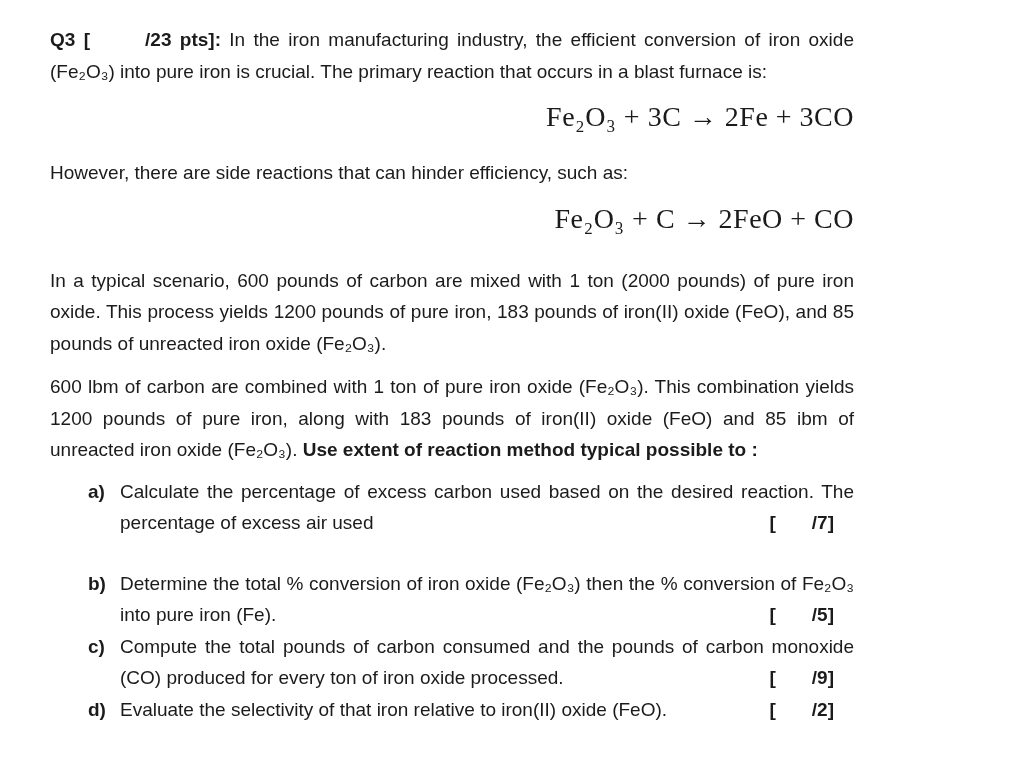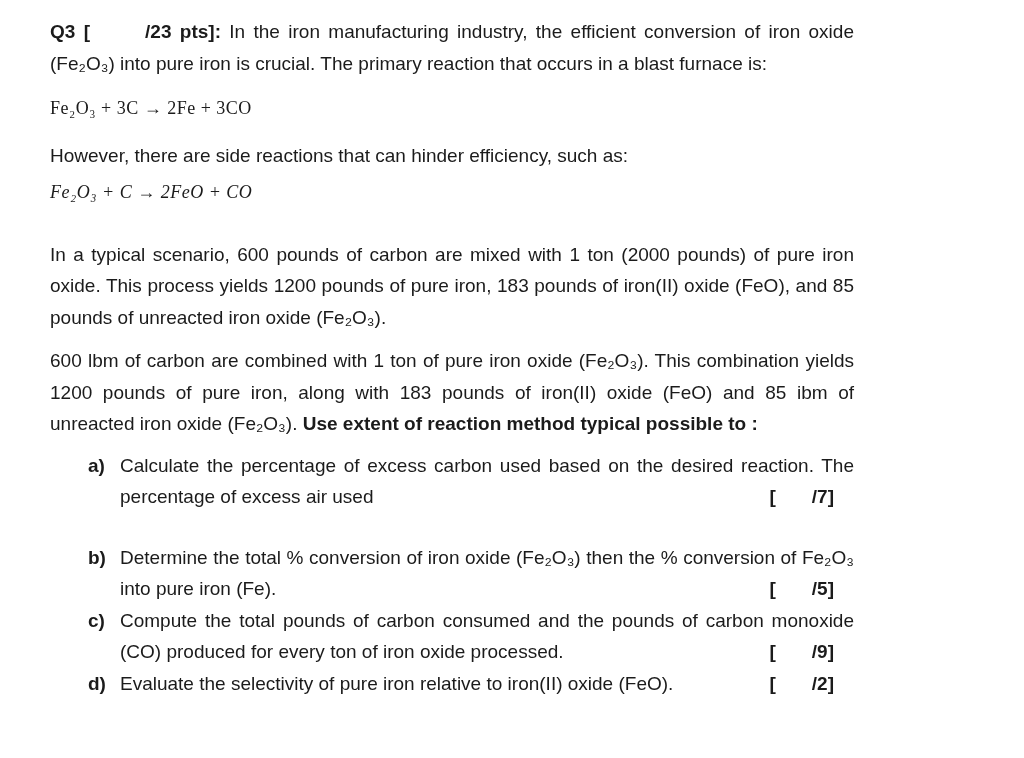--- a/index.html
+++ b/index.html
@@ -8,45 +8,45 @@
     background: #ffffff;
   }
   body {
     width: 1024px;
     height: 758px;
     font-family: "Liberation Sans", "DejaVu Sans", sans-serif;
     color: #1b1b1b;
     overflow: hidden;
   }
   .doc {
-    padding: 16px 74px 0 50px;
+    padding: 24px 74px 0 50px;
     box-sizing: border-box;
     width: 928px;
   }
   p { margin: 0; }
   .para {
     font-size: 19px;
     line-height: 31.5px;
     text-align: justify;
   }
   b, strong, .bold { font-weight: 700; }
   .score-blank {
     display: inline-block;
     width: 55px;
   }
   .equation {
     font-family: "Liberation Serif", "DejaVu Serif", serif;
-    font-size: 18px;
+    font-size: 28px;
     line-height: 33px;
-    text-align: left;
+    text-align: right;
     letter-spacing: 0.5px;
   }
   .eq-primary   { margin-top: 13px; }
-  .para-however { margin-top: 15px; }
-  .eq-side      { margin-top: 4px; font-style: italic; }
+  .para-however { margin-top: 24px; }
+  .eq-side      { margin-top: 13px; }
   .para-scenario    { margin-top: 30px; }
   .para-restatement { margin-top: 12px; }
   .items { margin-top: 10px; }
   .item {
     display: flex;
     padding-left: 38px;
     font-size: 19px;
     line-height: 31.5px;
   }
   .item-b { margin-top: 29px; }
@@ -114,19 +114,19 @@
       <span class="item-label">c)</span>
       <div class="item-content">
         <span>Compute the total pounds of carbon consumed and the pounds of carbon monoxide (CO) produced for every ton of iron oxide processed.</span>
         <span class="score"><span>[</span><span class="score-gap"></span><span>/9]</span></span>
       </div>
     </div>
 
     <div class="item item-d">
       <span class="item-label">d)</span>
       <div class="item-content">
-        <span>Evaluate the selectivity of pure iron relative to iron(II) oxide (FeO).</span>
+        <span>Evaluate the selectivity of that iron relative to iron(II) oxide (FeO).</span>
         <span class="score"><span>[</span><span class="score-gap"></span><span>/2]</span></span>
       </div>
     </div>
 
   </div>
 </div>
 
 </body></html>

